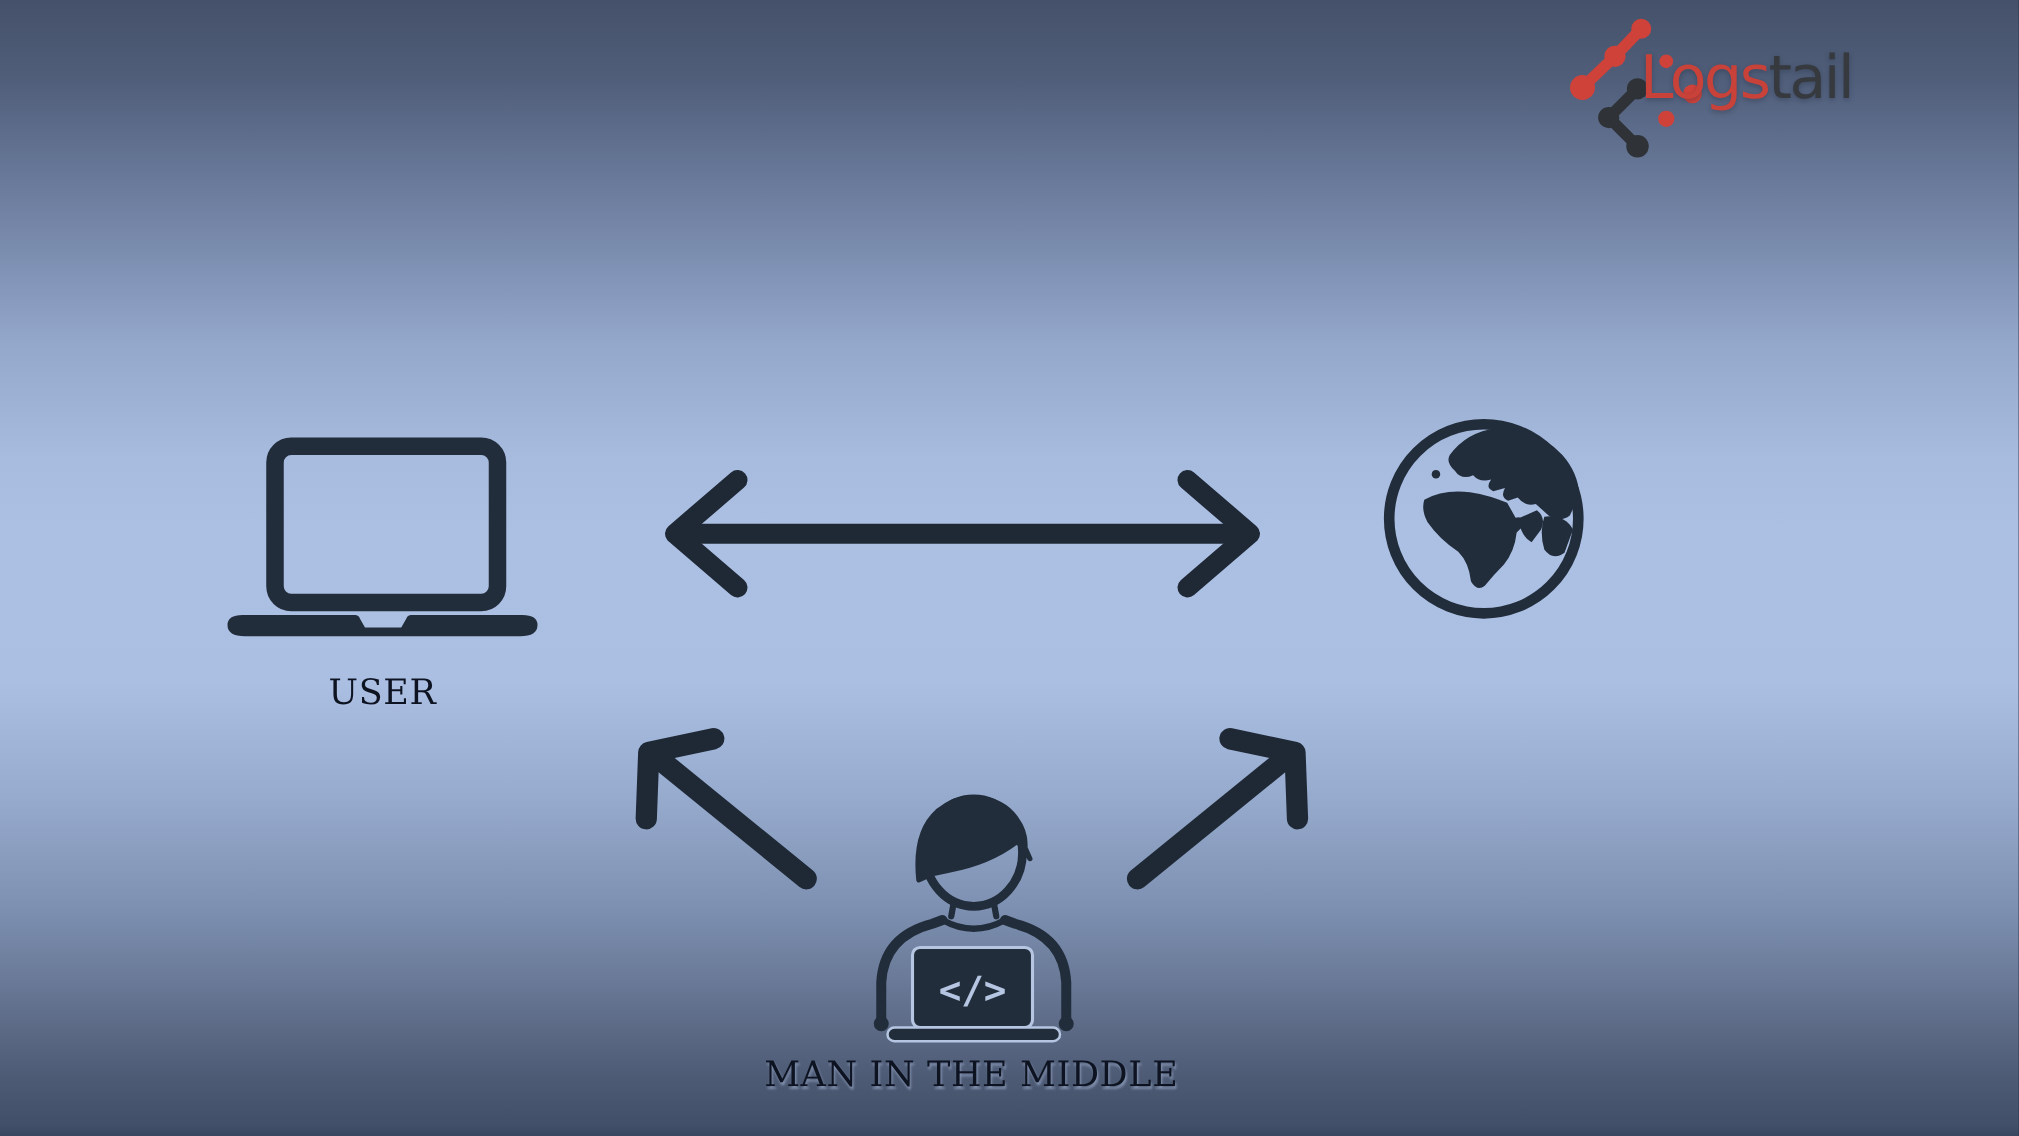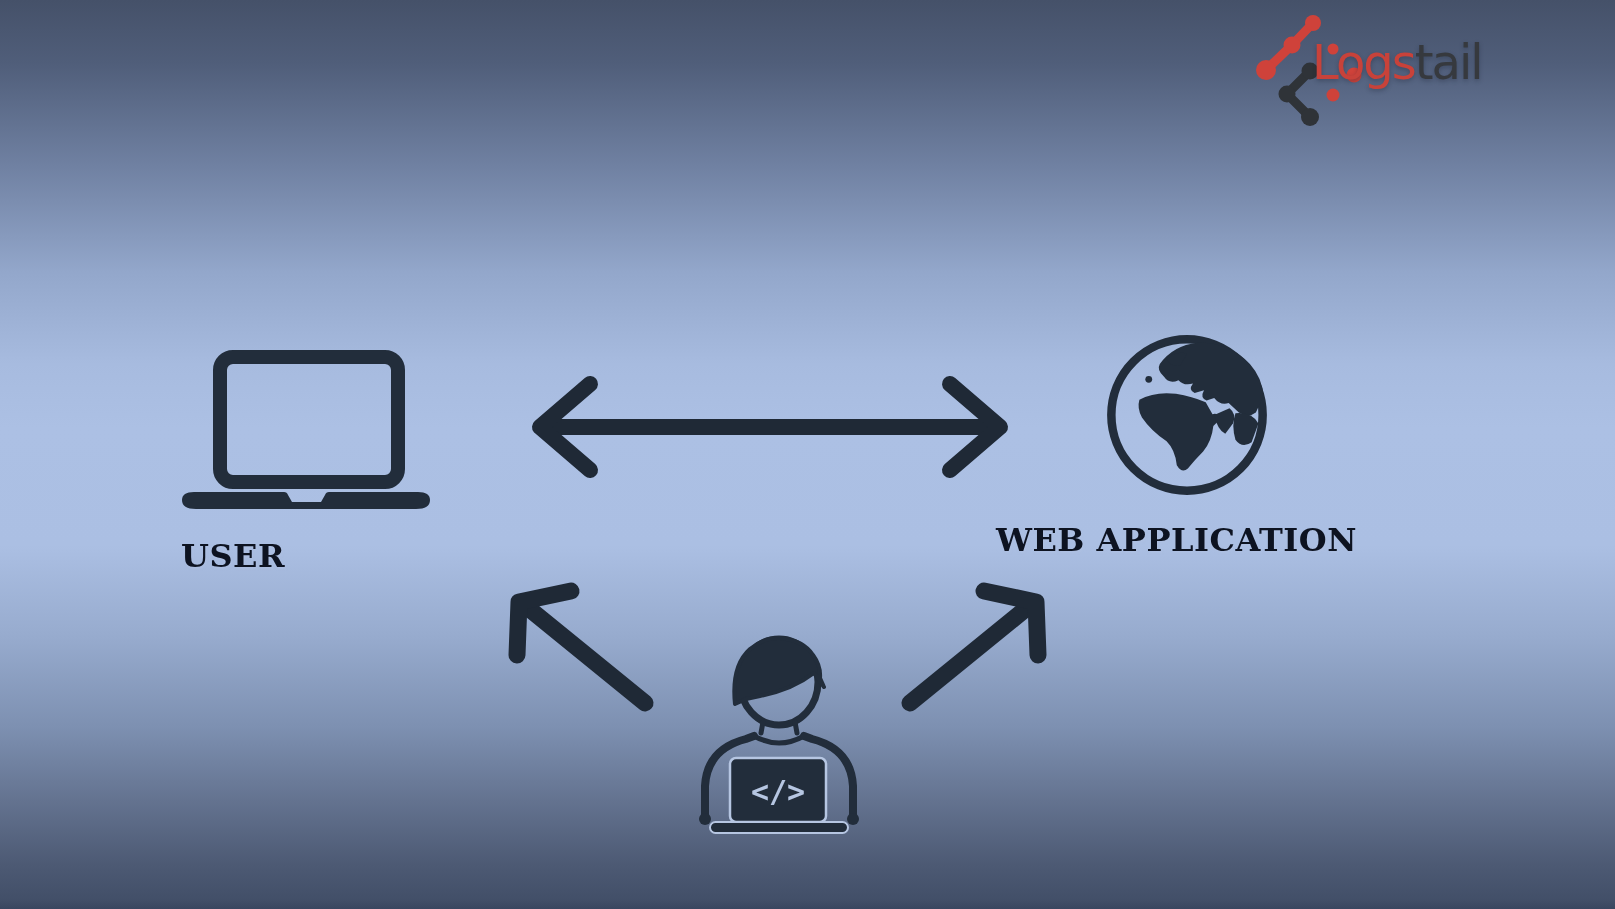--- a/index.html
+++ b/index.html
@@ -29,22 +29,22 @@
     font-family:"DejaVu Sans","Liberation Sans",sans-serif;
     font-weight:normal; font-size:48px; letter-spacing:-2px; line-height:1.1;
     white-space:nowrap;
     text-shadow:0 2px 4px rgba(30,38,55,0.35);
     margin-left:24px;
   }
   .logo-text .red{color:#c8423a;}
   .logo-text .dark{color:#36393e;}
   
   .node-label{
-    font-weight:bold; color:#0d1321; 
-    font-size:32px; letter-spacing:0.5px; white-space:nowrap;
+    font-weight:normal; color:#0d1321; text-align:center;
+    font-size:28px; letter-spacing:0.5px; white-space:nowrap;
     text-shadow:1px 2px 2px rgba(176,193,225,0.55);
   }
   .label-user{left:181px; width:250px; top:537px;}
   .label-web{left:996px; width:400px; top:521px;}
   .label-mitm{left:577px; width:400px; top:843px;}
   svg{display:block;}
 </style>
 </head>
 <body>
 
@@ -107,21 +107,20 @@
 
       <path d="M44,82 Q62,72 87,75 Q106,78 122,85 L130,99 Q137,97 139,105
                L131,113 Q129,131 119,143 Q109,153 101,163 Q94,169 88,159
                Q86,141 76,131 Q58,119 47,103 Q41,92 44,82 Z"></path>
 
       <path d="M132,100 L150,92 Q159,99 154,110 L145,122 Q136,118 132,100 Z"></path>
 
       <path d="M157,98 Q176,96 184,110 L176,132 Q165,140 157,129 Q152,112 157,98 Z"></path>
     </g>
   </svg>
-  <div class="abs node-label label-web">WEB APPLICATION</div>
 
   <svg class="abs" style="left:495px; top:575px;" width="170" height="145" viewBox="0 0 170 145">
     <g stroke="#1f2936" stroke-width="17" fill="none" stroke-linecap="round" stroke-linejoin="round">
       <line x1="32" y1="32" x2="150" y2="128"></line>
       <polyline points="22,80 24,27 76,16"></polyline>
     </g>
   </svg>
 
   <svg class="abs" style="left:890px; top:575px;" width="170" height="145" viewBox="0 0 170 145">
     <g stroke="#1f2936" stroke-width="17" fill="none" stroke-linecap="round" stroke-linejoin="round">
@@ -148,14 +147,15 @@
       <path d="M173,190 L173,158 Q171,121 132,111 L124,108"></path>
     </g>
     <circle cx="25" cy="191" r="6" fill="#222d3b"></circle>
     <circle cx="173" cy="191" r="6" fill="#222d3b"></circle>
 
     <rect x="50" y="130" width="96" height="64" rx="6" fill="#222d3b" stroke="#b6c6e2" stroke-width="2.5"></rect>
     <text x="98" y="174" text-anchor="middle" font-family="DejaVu Sans Mono, Liberation Mono, monospace" font-size="30" font-weight="bold" fill="#b6c6e2">&lt;/&gt;</text>
 
     <rect x="30" y="194" width="138" height="11" rx="5.5" fill="#222d3b" stroke="#b6c6e2" stroke-width="2"></rect>
   </svg>
+  <div class="abs node-label label-mitm">MAN IN THE MIDDLE</div>
 
 </div>
 
 </body></html>

